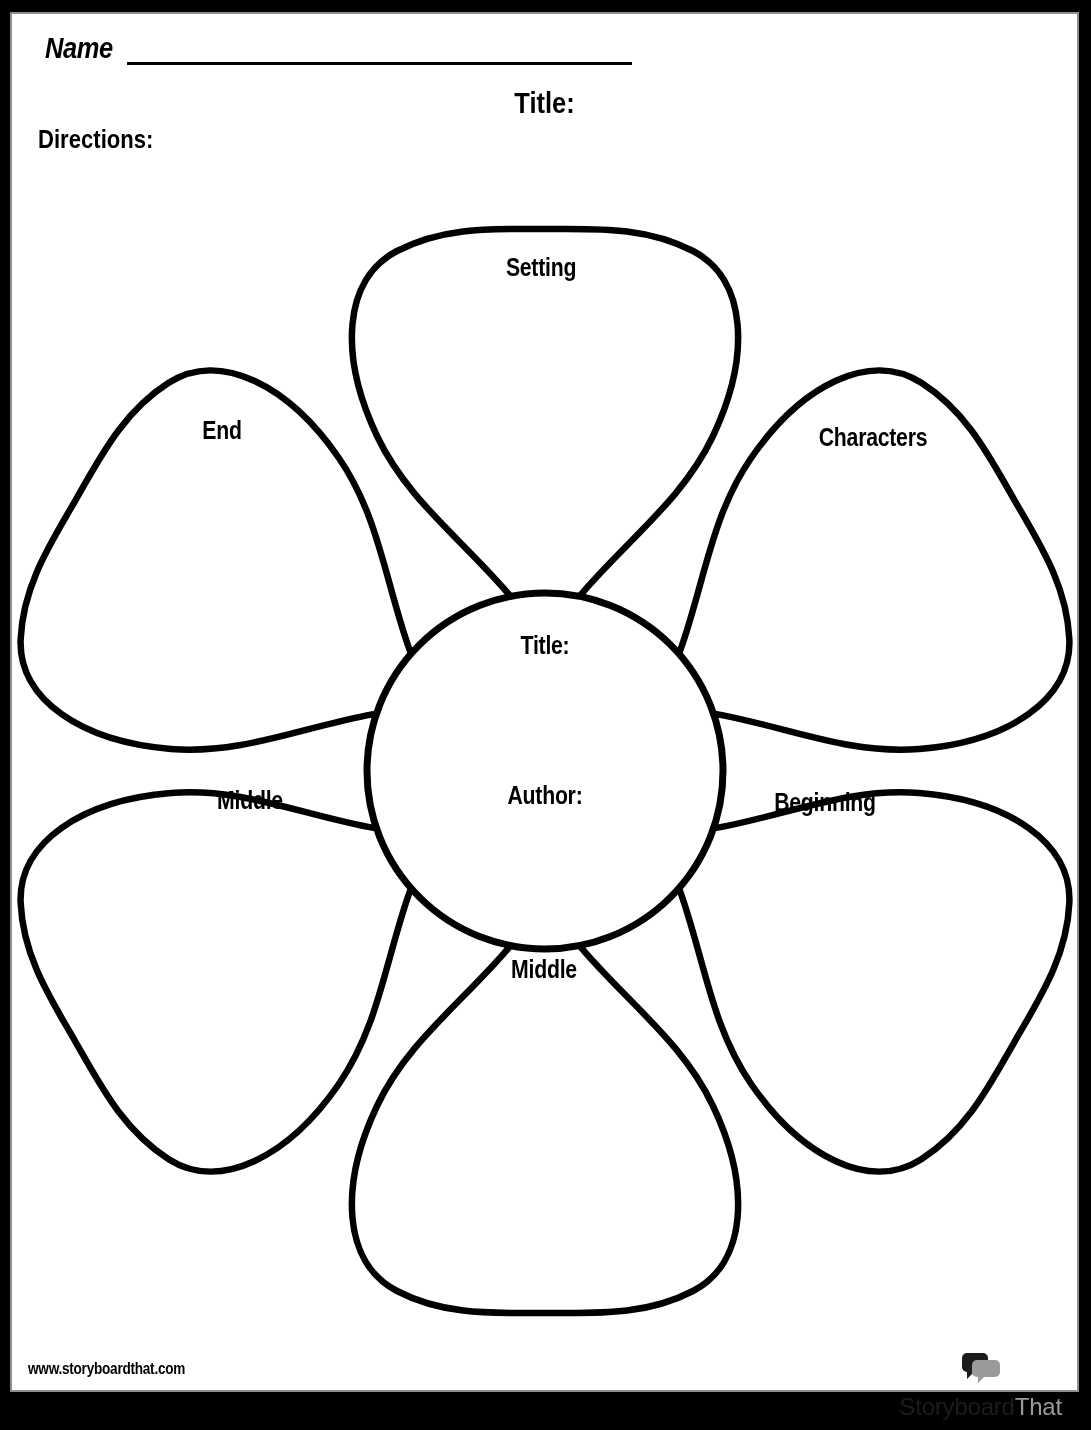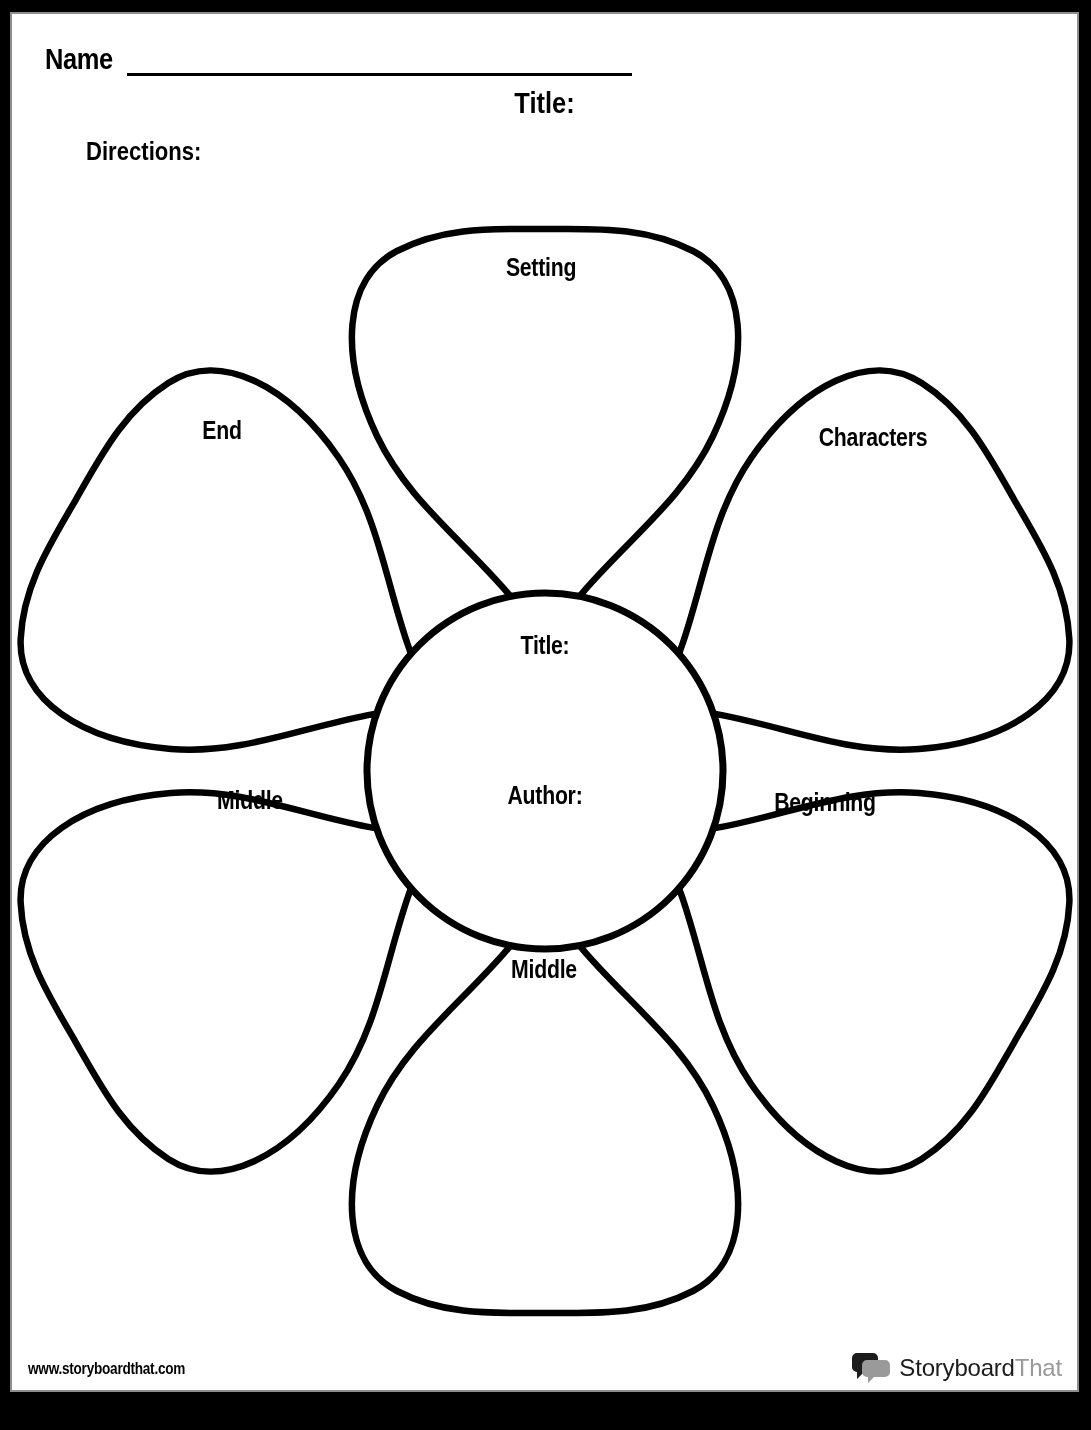--- a/index.html
+++ b/index.html
@@ -43,57 +43,58 @@
     border-bottom: 3px solid #000;
     height: 30px;
     margin-left: 2px;
   }
   .title-head {
     left: 0; right: 0; top: 72px;
     text-align: center;
     font-size: 30px; font-weight: bold;
   }
   .directions {
-    left: 26px; top: 122px;
-    font-size: 26px; font-weight: bold; margin-left: 48px;
+    left: 26px; top: 110px;
+    font-size: 26px; font-weight: bold;
   }
   .flower-svg { left: 0; top: 0; }
   .plabel {
     position: absolute;
     font-size: 25px; font-weight: bold;
     white-space: nowrap;
     transform: translate(-50%, -50%) scaleX(0.85);
     letter-spacing: -0.3px;
   }
   .website {
     left: 16px; top: 1346px;
     font-size: 16px; font-weight: bold;
     letter-spacing: -0.3px;
   }
   .logo {
     top: 1336px; right: 15px;
     display: flex;
     align-items: center;
     gap: 7px;
+    flex-direction: column;
   }
   .logo-text {
     font-size: 24px;
     font-weight: 500;
     letter-spacing: -0.2px;
     white-space: nowrap;
   }
   .logo-primary { color: #1c1c1c; }
   .logo-secondary { color: #9a9a9a; }
 </style>
 </head>
 <body>
 
 <div class="page">
 
-  <div class="abs hdr-row" style="left:33px; top:28px;">
+  <div class="abs hdr-row" style="left:33px; top:17px;font-style:italic;">
     <span class="cond">Name</span>
     <span class="write-line" style="width:505px;"></span>
   </div>
 
 
   <div class="abs title-head">
     <span class="cond-c">Title:</span>
   </div>
 
   <div class="abs directions">

